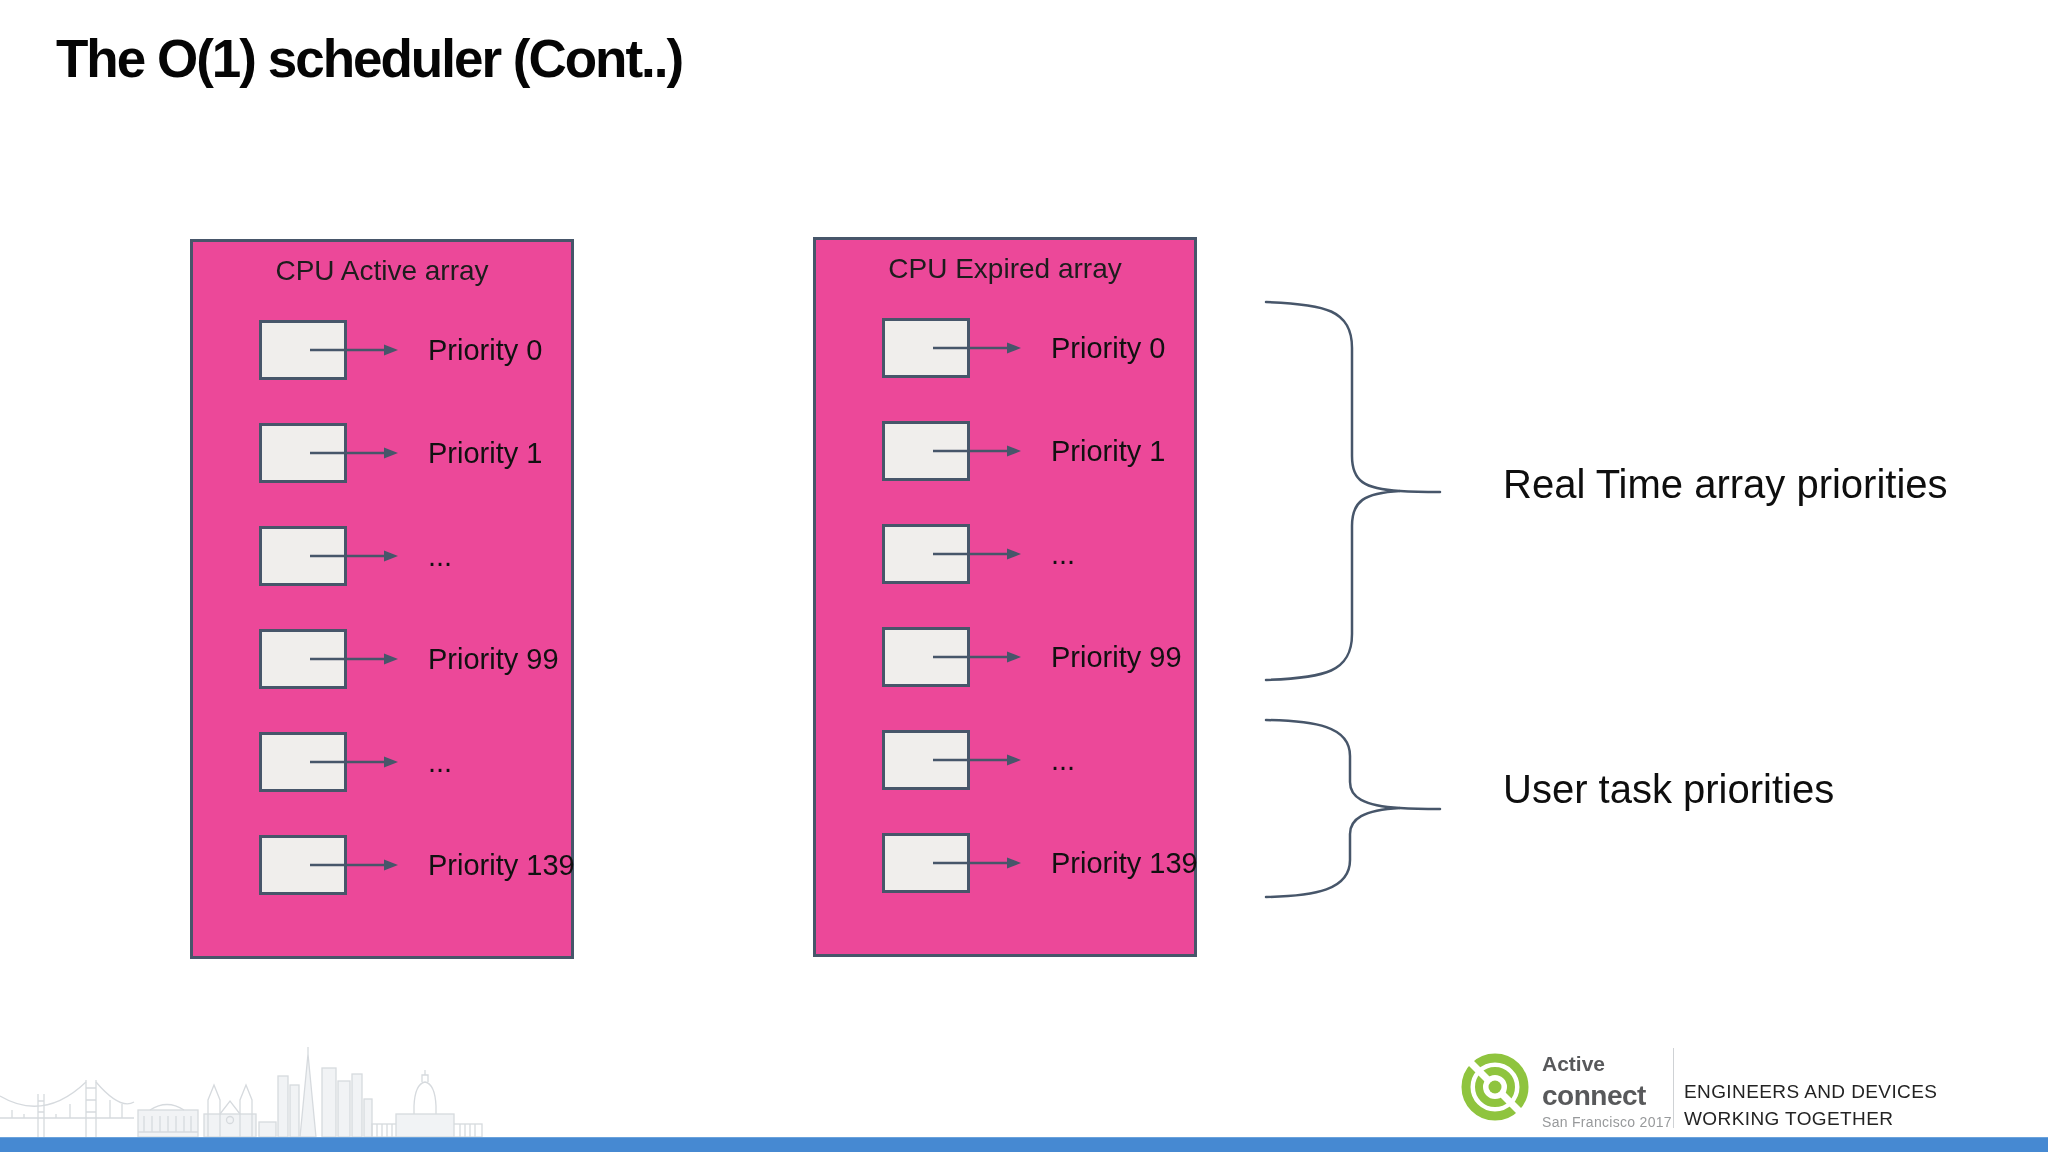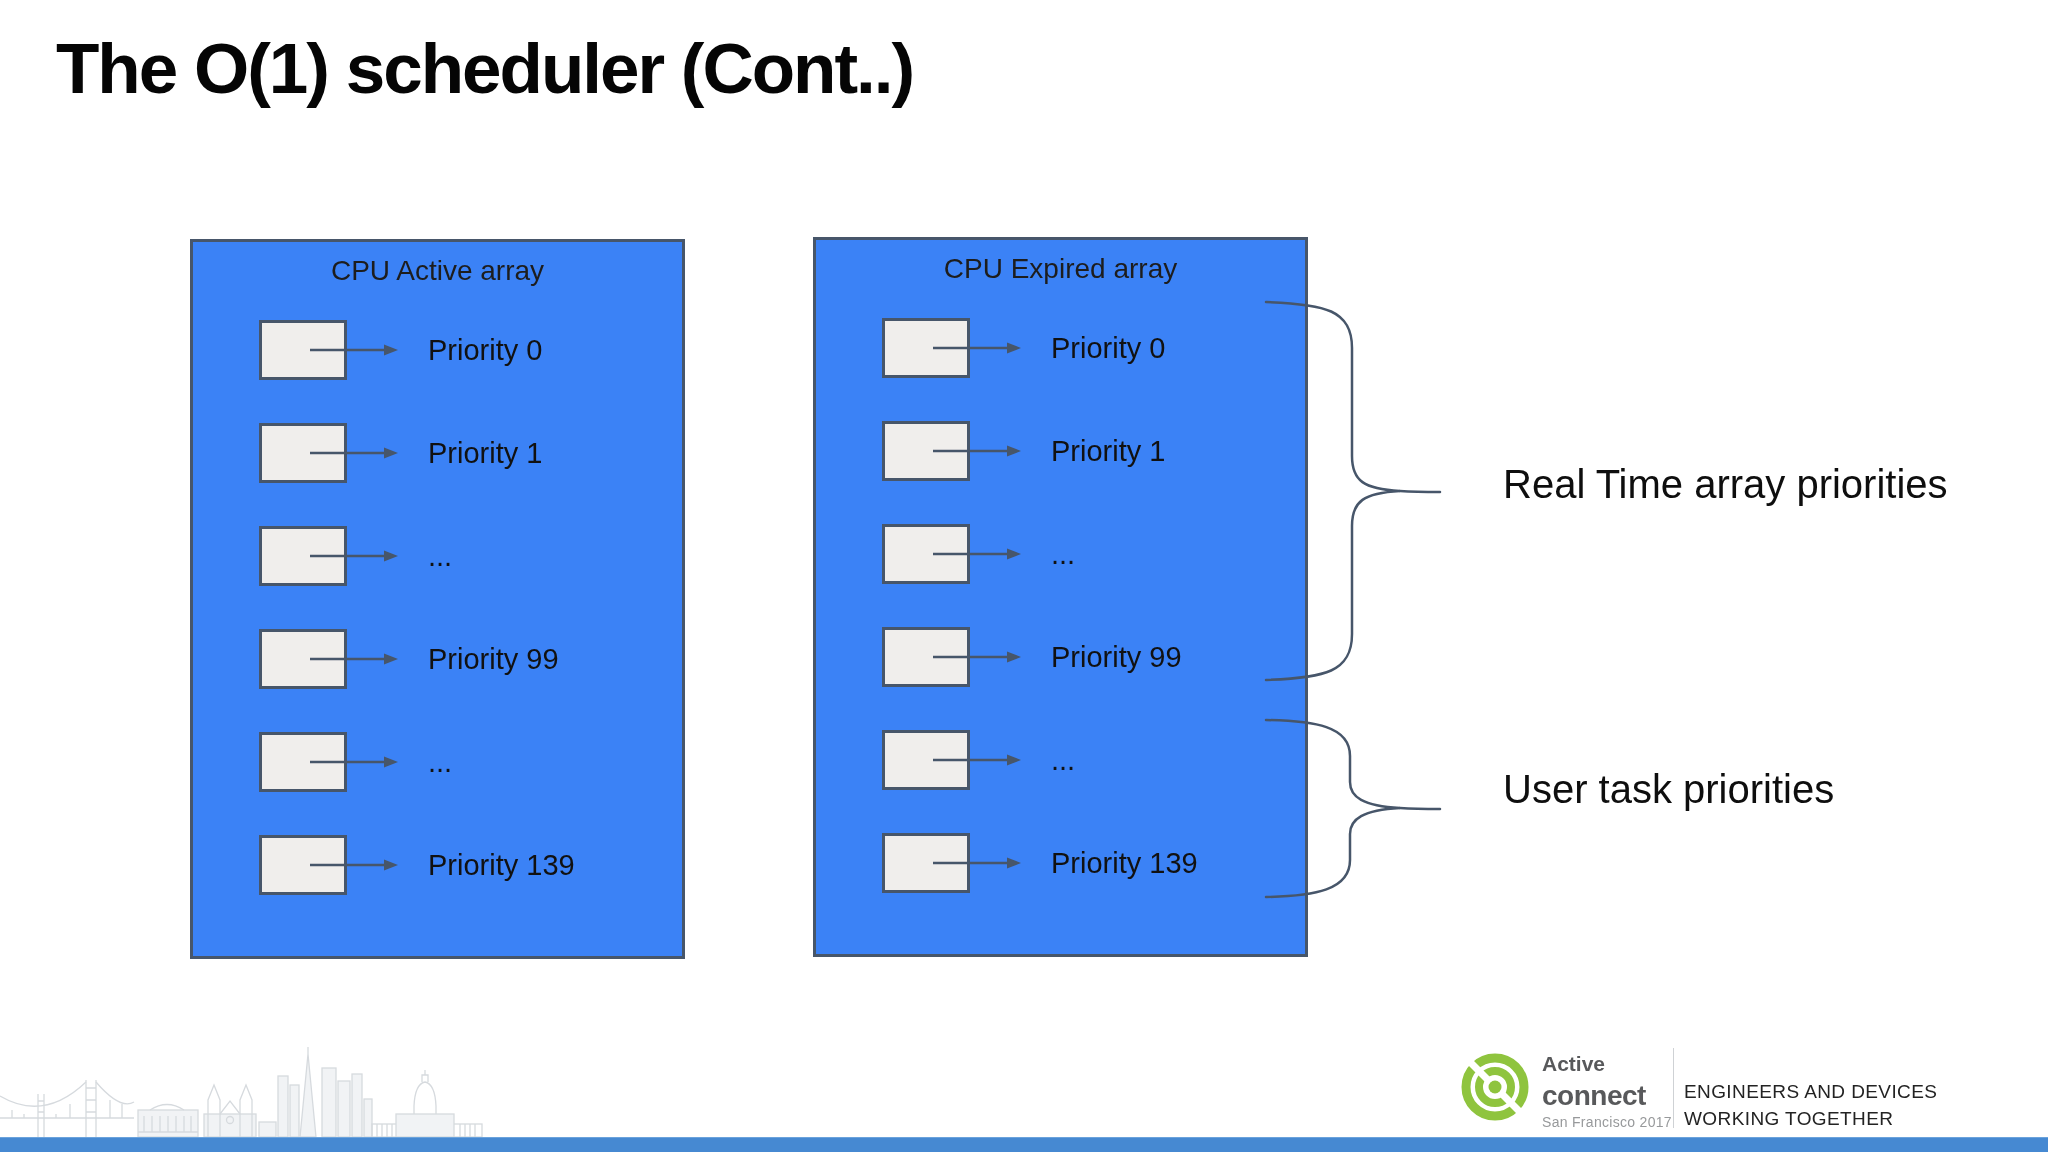--- a/index.html
+++ b/index.html
@@ -5,27 +5,27 @@
   html,body{margin:0;padding:0;background:#ffffff;}
   .slide{
     position:relative;
     width:2048px;height:1152px;
     background:#ffffff;
     overflow:hidden;
     font-family:"Liberation Sans", sans-serif;
   }
   .slide-title{
     position:absolute;left:56px;top:28px;
-    font-size:71px;font-weight:bold;color:#050505;
+    font-size:53px;font-weight:bold;color:#050505;
     letter-spacing:-2px;white-space:nowrap;
   }
   
   .panel{
-    position:absolute;width:495px;height:720px;
-    background:#3b82f6;border:3px solid #47566a;
+    position:absolute;width:384px;height:720px;
+    background:#ec4899;border:3px solid #47566a;
     box-sizing:border-box;
   }
   .panel.active{left:190px;top:239px;}
   .panel.expired{left:813px;top:237px;padding-left:16px;}
   .panel-title{
     position:absolute;top:13px;left:0;width:100%;
     text-align:center;font-size:28px;color:#1d1d1d;
   }
   .row{position:absolute;left:66px;width:345px;height:60px;}
   .cell{

